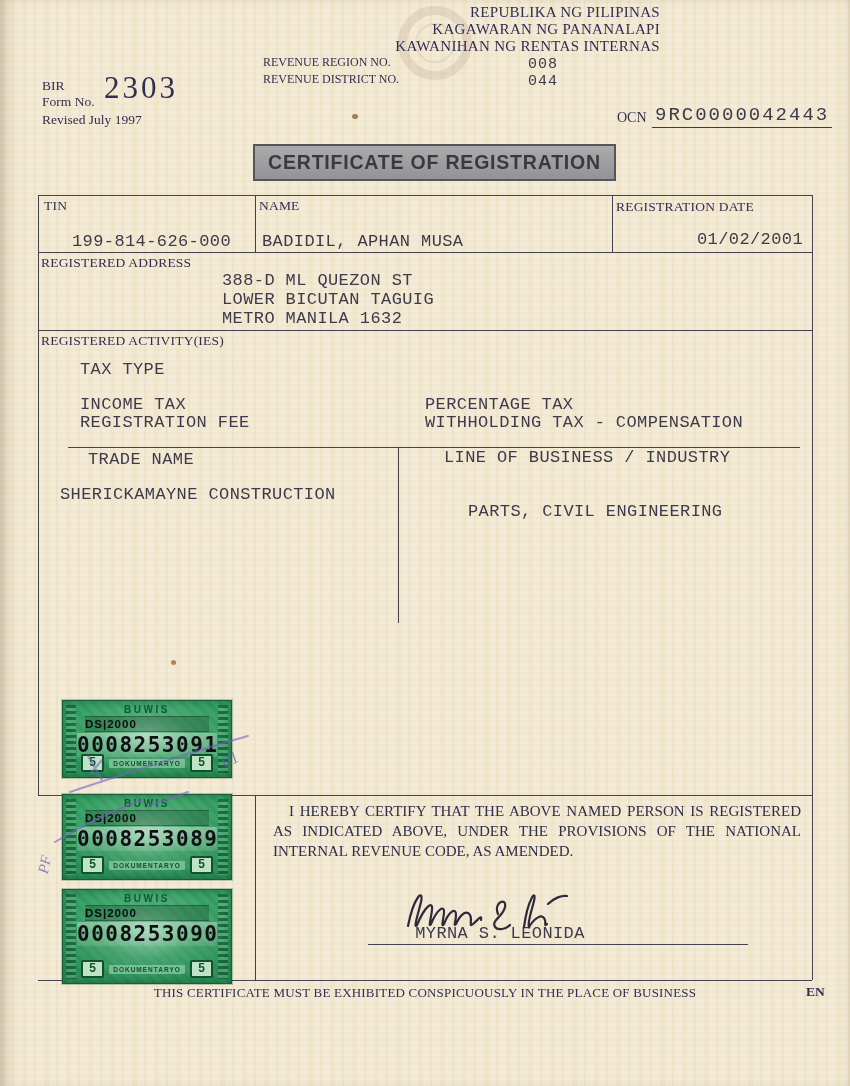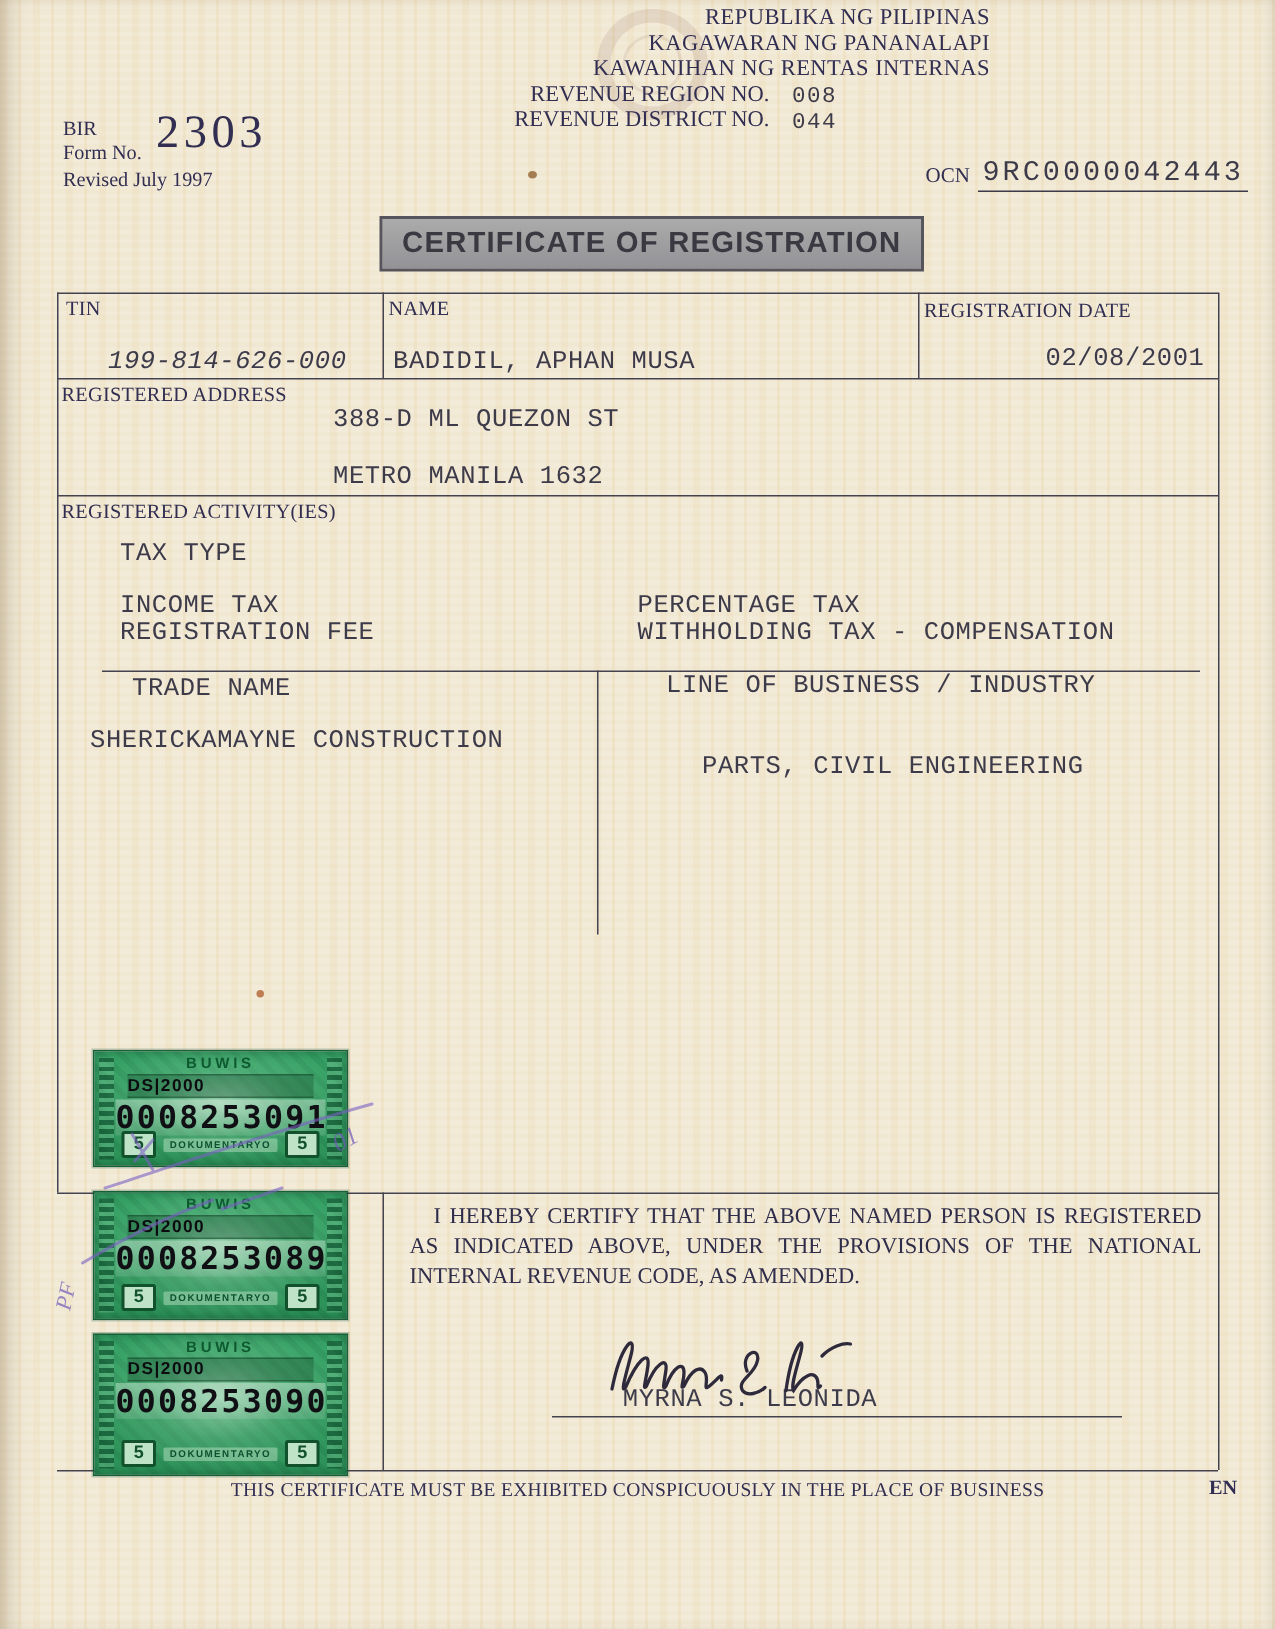--- a/index.html
+++ b/index.html
@@ -21,21 +21,21 @@
   }
   .serif{font-family:"Liberation Serif", serif; color:var(--ink);}
   .mono{font-family:"Liberation Mono","DejaVu Sans Mono",monospace; color:var(--mono-ink);}
   .abs{position:absolute;}
   .hline{position:absolute;height:0;border-top:1.6px solid var(--line);}
   .vline{position:absolute;width:0;border-left:1.6px solid var(--line);}
   .label{font-size:13.5px; letter-spacing:.2px;}
   .typed{font-family:"Liberation Mono","DejaVu Sans Mono",monospace; font-size:17px; letter-spacing:.4px; color:var(--mono-ink); white-space:pre;}
   
   .hdr-line{position:absolute; width:420px; left:240px; text-align:right; font-size:15px; letter-spacing:.3px;}
-  .hdr-lbl{position:absolute; text-align:right; width:250px; font-size:15px;}
+  .hdr-lbl{position:absolute; text-align:left; width:250px; font-size:12px;}
   .hdr-val{position:absolute; font-family:"Liberation Mono","DejaVu Sans Mono",monospace; font-size:15px; color:var(--mono-ink); letter-spacing:1px;}
   .seal{position:absolute; left:398px; top:6px; width:74px; height:74px; border-radius:50%;
         border:9px solid rgba(160,128,116,.18); box-sizing:border-box;}
   .seal::after{content:""; position:absolute; inset:8px; border-radius:50%; border:2px solid rgba(160,128,116,.15);}
   
   .title-box{position:absolute; left:253px; top:144px; width:363px; height:37px;
     background:linear-gradient(#ababab,#939296); border:2.5px solid #56555d;
     display:flex; align-items:center; justify-content:center;
     font-family:"Liberation Sans", sans-serif; font-weight:bold; font-size:19.5px;
     color:#3a3941; letter-spacing:.8px; box-sizing:border-box;}
@@ -109,26 +109,27 @@
   <div class="hline" style="left:38px; top:330px; width:774px;"></div>
   <div class="hline" style="left:68px; top:447px; width:732px;"></div>
   <div class="vline" style="left:398px; top:447px; height:176px;"></div>
   <div class="hline" style="left:38px; top:795px; width:774px;"></div>
   <div class="vline" style="left:255px; top:795px; height:185px;"></div>
   <div class="hline" style="left:38px; top:980px; width:774px;"></div>
 
   <div class="abs serif label" style="left:44px;  top:198px;">TIN</div>
   <div class="abs serif label" style="left:259px; top:198px;">NAME</div>
   <div class="abs serif label" style="left:616px; top:199px;">REGISTRATION DATE</div>
-  <div class="abs typed" style="left:72px;  top:232px;font-style:italic;">199-814-626-000</div>
+  <div class="abs typed" style="left:72px;  top:232px;">199-814-626-000</div>
   <div class="abs typed" style="left:262px; top:232px;">BADIDIL, APHAN MUSA</div>
-  <div class="abs typed" style="left:697px; top:230px;">02/08/2001</div>
+  <div class="abs typed" style="left:697px; top:230px;">01/02/2001</div>
 
   <div class="abs serif label" style="left:41px; top:255px;">REGISTERED ADDRESS</div>
   <div class="abs typed" style="left:222px; top:271px;">388-D ML QUEZON ST</div>
+  <div class="abs typed" style="left:222px; top:290px;">LOWER BICUTAN TAGUIG</div>
   <div class="abs typed" style="left:222px; top:309px;">METRO MANILA 1632</div>
 
   <div class="abs serif label" style="left:41px; top:333px;">REGISTERED ACTIVITY(IES)</div>
   <div class="abs typed" style="left:80px;  top:360px;">TAX TYPE</div>
   <div class="abs typed" style="left:80px;  top:395px;">INCOME TAX</div>
   <div class="abs typed" style="left:80px;  top:413px;">REGISTRATION FEE</div>
   <div class="abs typed" style="left:425px; top:395px;">PERCENTAGE TAX</div>
   <div class="abs typed" style="left:425px; top:413px;">WITHHOLDING TAX - COMPENSATION</div>
 
   <div class="abs typed" style="left:88px;  top:450px;">TRADE NAME</div>

